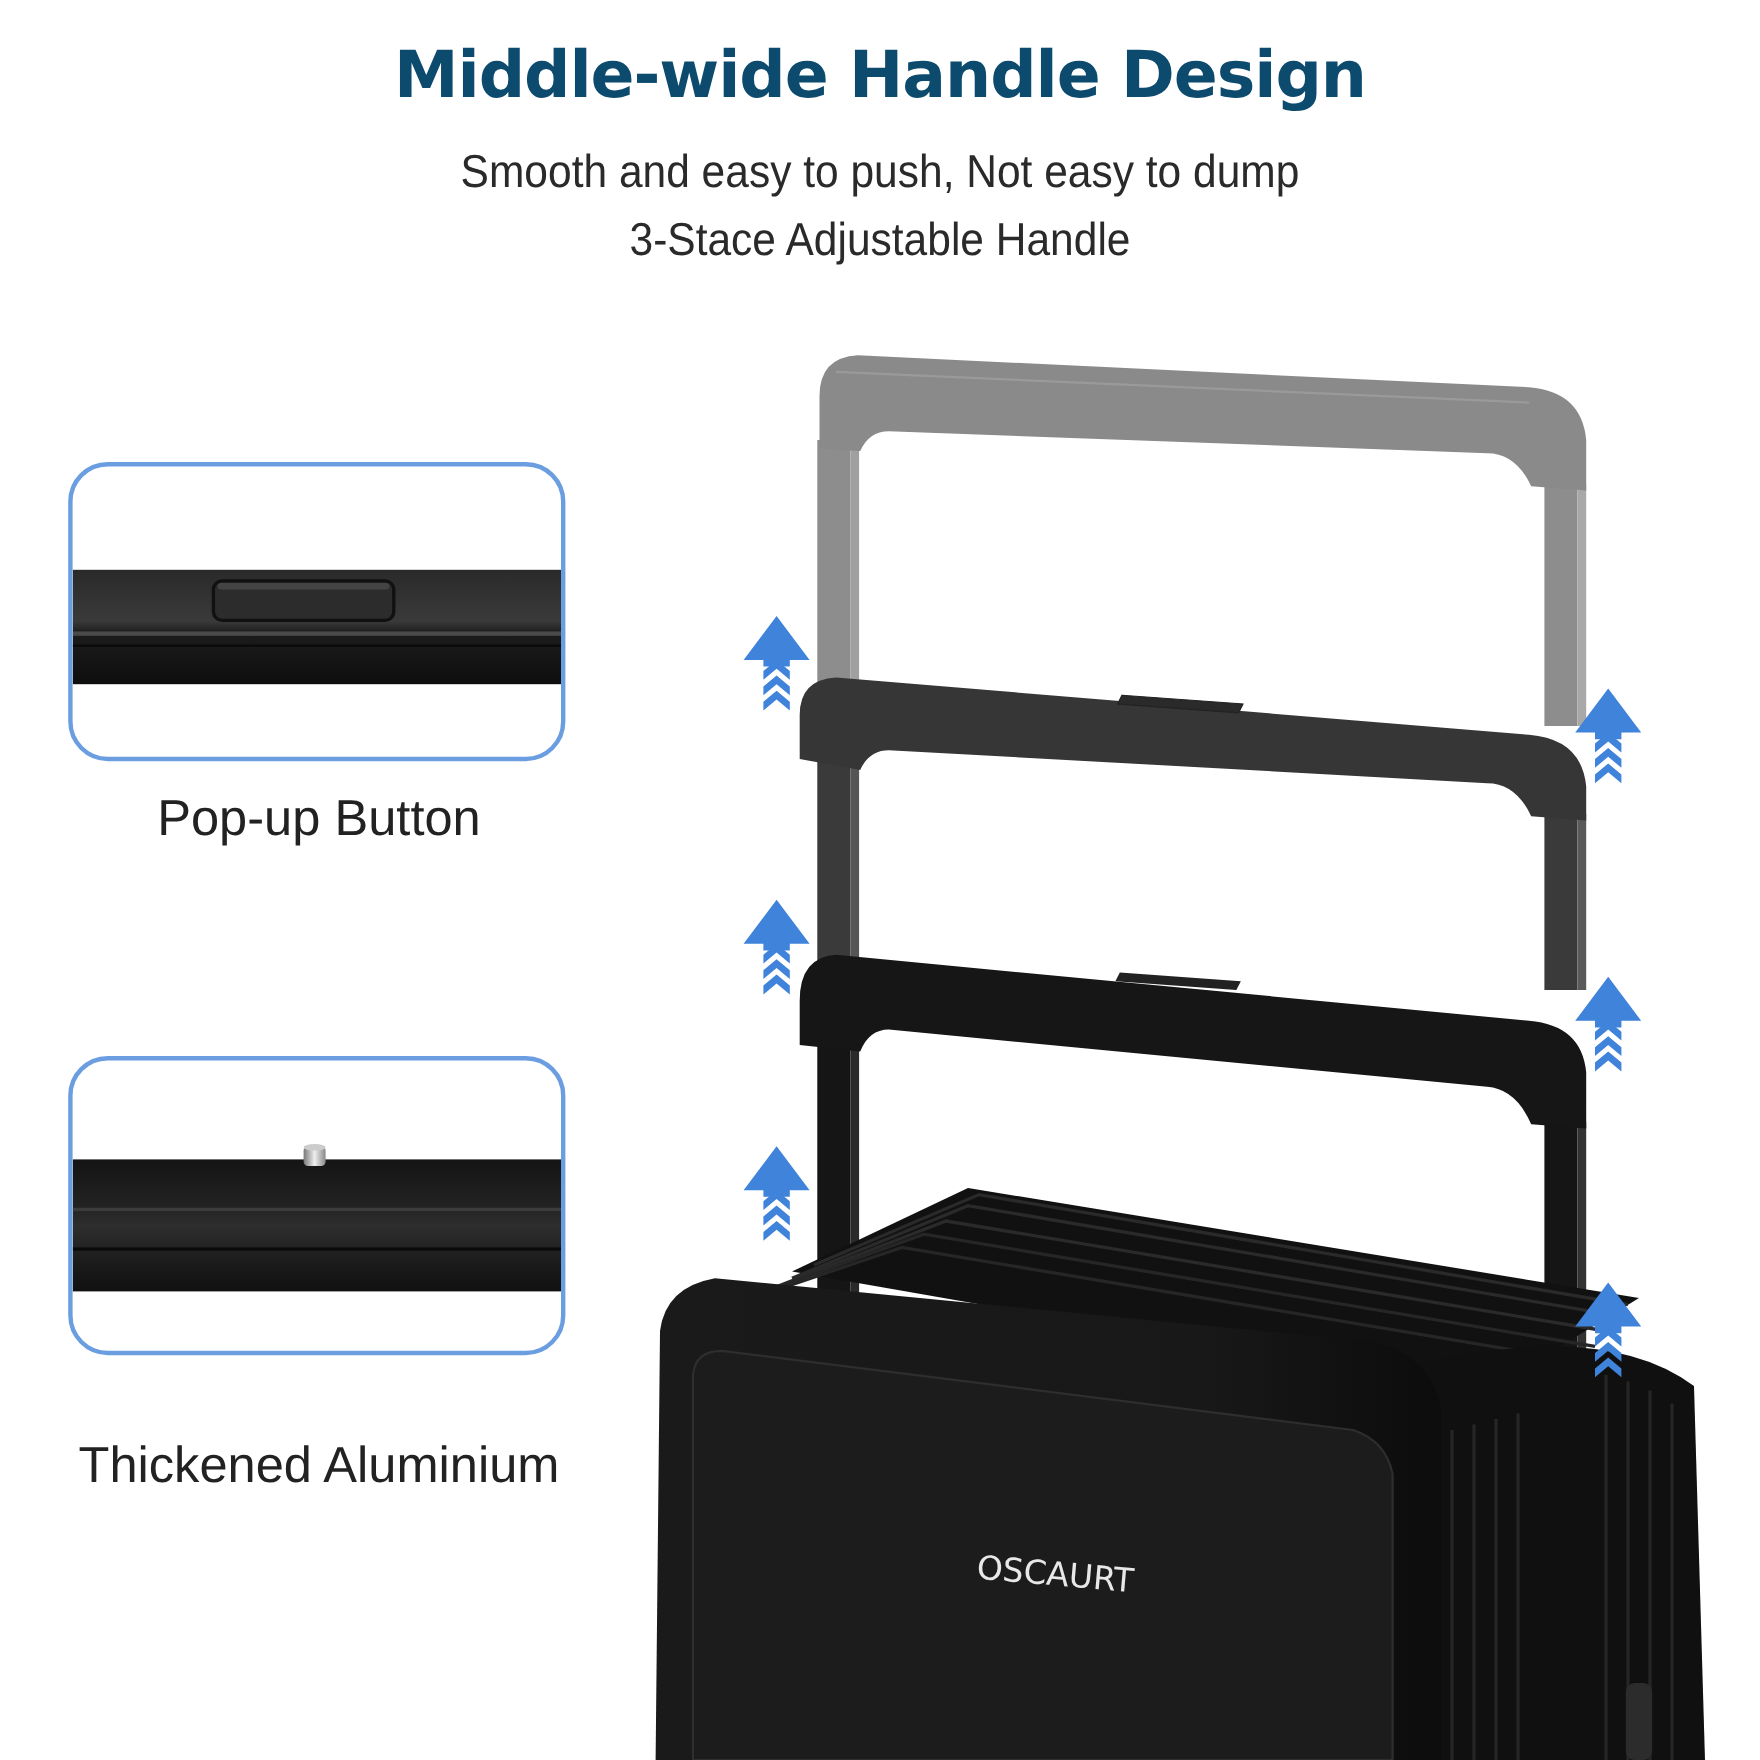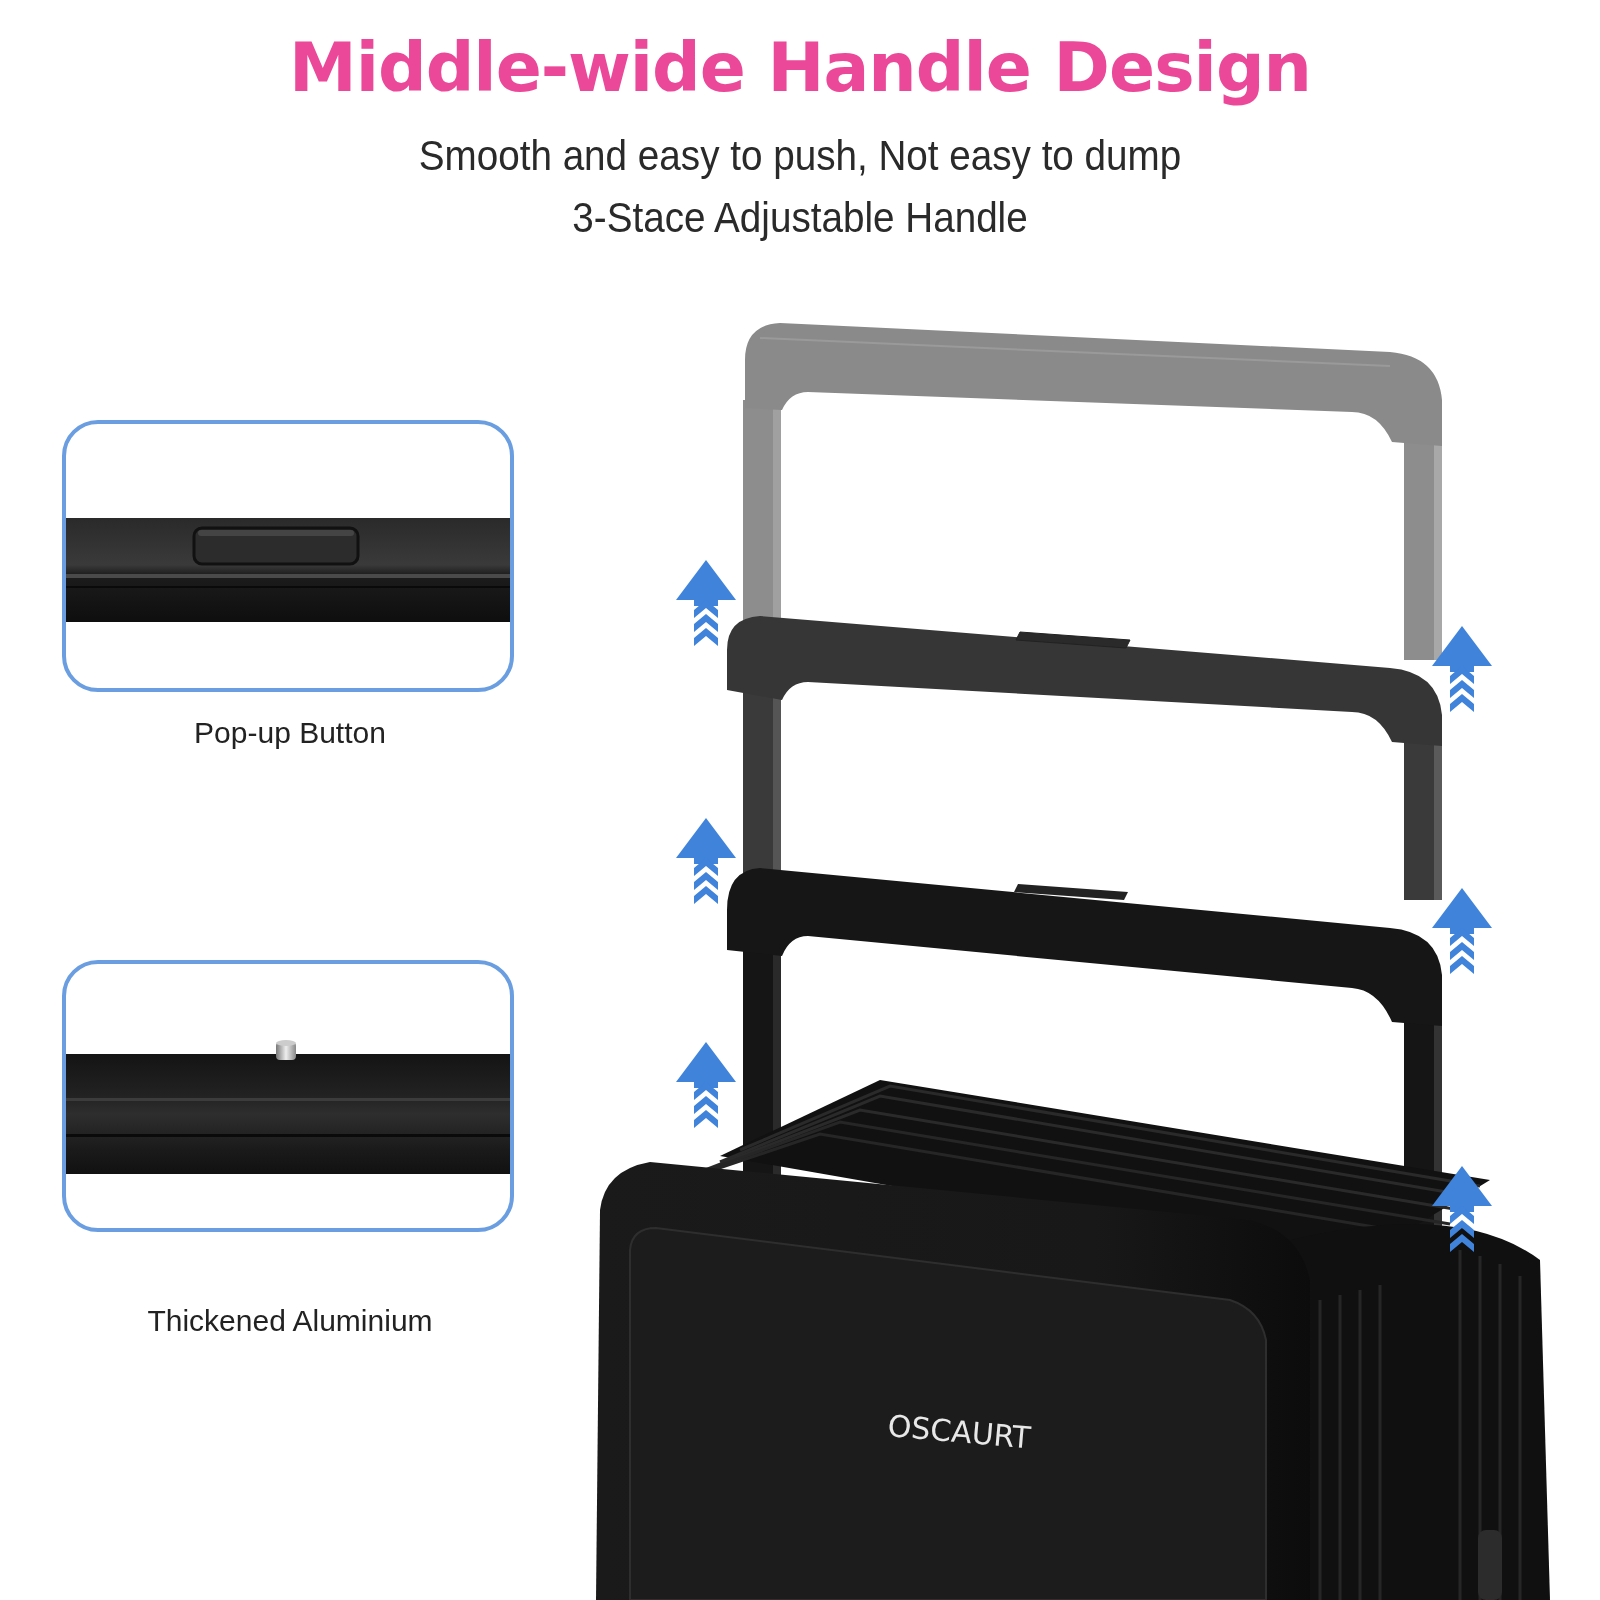--- a/index.html
+++ b/index.html
@@ -1,37 +1,37 @@
 <!DOCTYPE html>
 <html><head>
   <meta charset="utf-8">
   <style>
     html, body { margin: 0; padding: 0; background: #ffffff; }
     body { width: 1600px; height: 1600px; position: relative; overflow: hidden; font-family: "Liberation Sans", "DejaVu Sans", sans-serif; }
     .title {
       position: absolute; left: 0; top: 18px; width: 1600px; text-align: center;
       font-family: "DejaVu Sans", "Liberation Sans", sans-serif; font-weight: bold;
-      font-size: 68px; letter-spacing: -1px; color: #ec4899; line-height: 100px;
+      font-size: 59px; letter-spacing: -1px; color: #0c4a6e; line-height: 100px;
     }
     .subtitle {
       position: absolute; left: 0; width: 1600px; text-align: center;
       font-family: "Liberation Sans", sans-serif; font-size: 42px; color: #2a2a2a;
       transform: scaleX(0.92); transform-origin: center;
     }
     .sub1 { top: 132px; }
     .sub2 { top: 194px; }
     .detail-card {
       position: absolute; left: 62px; width: 452px; border: 4px solid #6a9ee0;
       border-radius: 36px; background: #fff; overflow: hidden; box-sizing: border-box;
     }
     .card1 { top: 420px; height: 272px; }
     .card2 { top: 960px; height: 272px; }
     .detail-caption {
       position: absolute; left: 40px; width: 500px; text-align: center;
-      font-family: "Liberation Sans", sans-serif; font-size: 30px; color: #222;
+      font-family: "Liberation Sans", sans-serif; font-size: 46px; color: #222;
     }
     .cap1 { top: 716px; }
     .cap2 { top: 1304px; }
     .stage { position: absolute; left: 0; top: 0; width: 1600px; height: 1600px; }
     .brand-logo {
       position: absolute; left: 888px; top: 1408px; font-family: "DejaVu Sans", sans-serif;
       font-size: 30px; color: #e8e8e8; letter-spacing: 0px; transform: rotate(5deg);
       transform-origin: left center;
     }
   </style>

